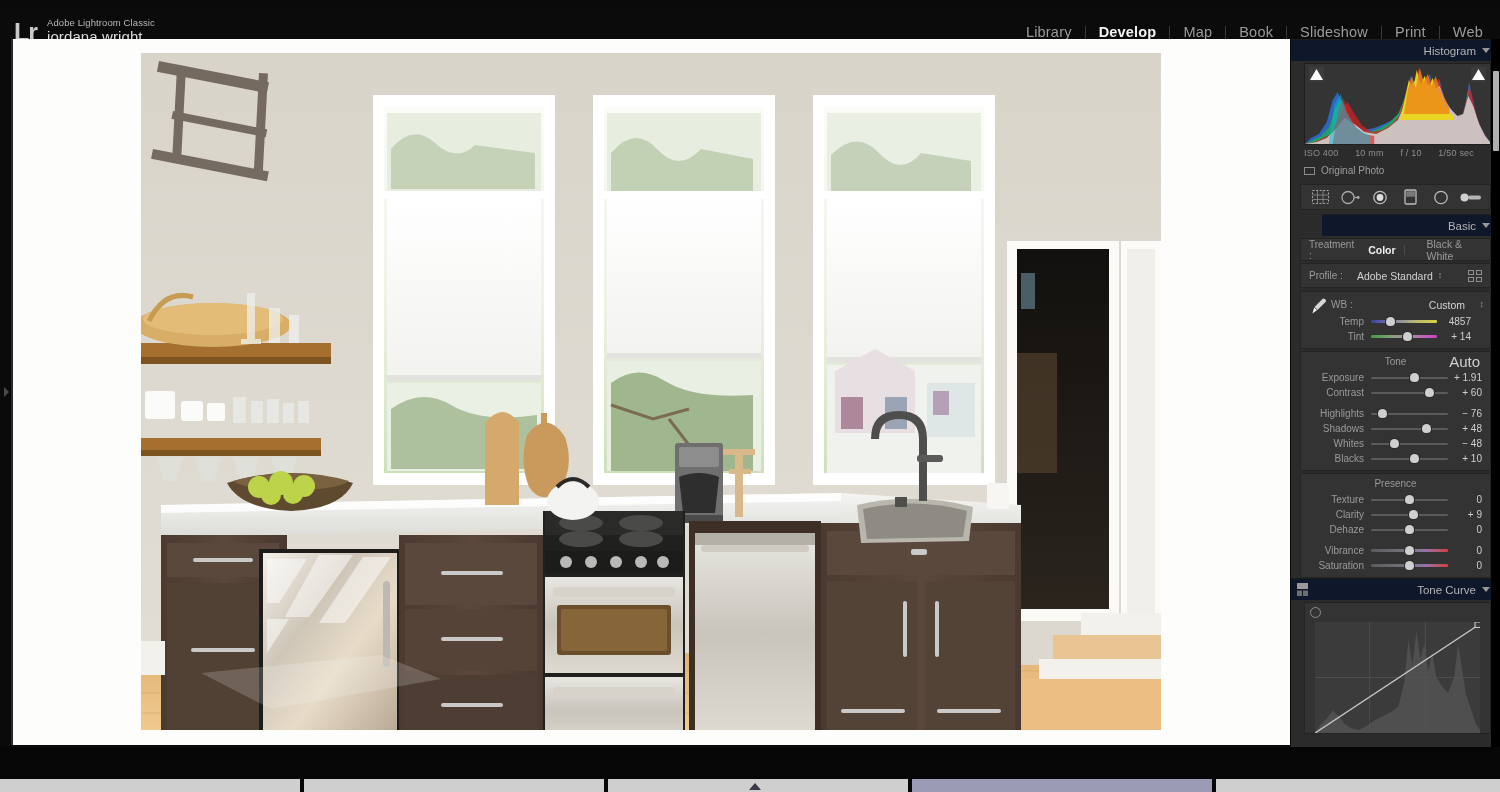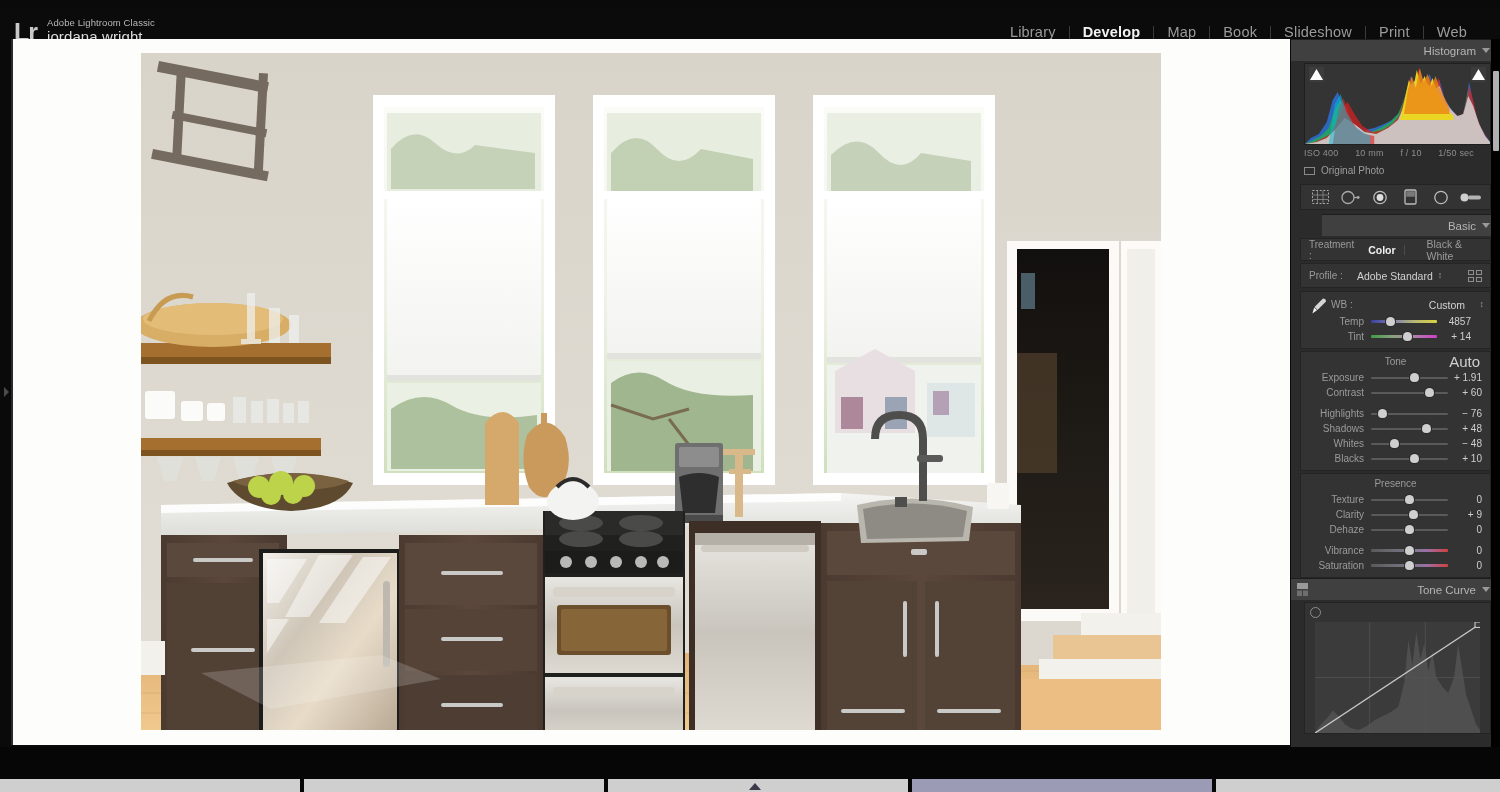--- a/index.html
+++ b/index.html
@@ -16,21 +16,21 @@
     position: absolute; left:0; top:0; width:1500px; height:46px;
     background:#0b0b0b; display:flex; align-items:center;margin-top:9px;
   }
   .lr-logo {
     font-family:"Liberation Sans", sans-serif; font-size:25px; font-weight:700;
     color:#c9c9c9; letter-spacing:-1px; margin-left:14px; line-height:1;
   }
   .brandblock { margin-left:10px; line-height:1.12; }
   .brand-sup { font-size:9.5px; color:#b9b9b9; letter-spacing:.1px; }
   .brand-name { font-size:15px; color:#dcdcdc; letter-spacing:.1px; }
-  .modules { margin-left:auto; display:flex; align-items:flex-end; padding-right:20px; }
+  .modules { margin-left:auto; display:flex; align-items:flex-end; padding-right:4px; }
   .module { font-size:14.5px; color:#9b9b9b; padding:0 13px; cursor:default; letter-spacing:.2px; }
   .module.active { color:#f2f2f2; font-weight:700; }
   .module-sep { width:1px; height:14px; background:#3a3a3a; }
 
   
   .content { position:absolute; left:0; top:39px; width:1500px; height:753px; }
 
   
   .leftedge {
     position:absolute; left:0; top:0; width:12px; height:706px; background:#0a0a0a;
@@ -69,21 +69,21 @@
   
   .rightpanel {
     position:absolute; left:1291px; top:0; width:209px; height:753px;
     background:#2b2b2b; color:#aeaeae; font-size:10.5px; overflow:hidden;
   }
   .scrolltrack { position:absolute; right:0; top:0; width:9px; height:745px; background:#000; }
   .scrollthumb { position:absolute; right:1.5px; top:32px; width:6px; height:80px; background:#b0b0b0; border-radius:1px; }
 
   .panelheader {
     height:22px; display:flex; align-items:center; justify-content:flex-end;
-    padding-right:24px; font-size:11.5px; color:#b4b4b4; background:#404040;
+    padding-right:24px; font-size:11.5px; color:#b4b4b4; background:#0f172a;
     border-top:1px solid #1d1d1d; position:relative;
   }
   .panelheader .tri {
     position:absolute; right:10px; top:8px;
     width:0;height:0;border-left:4.5px solid transparent;border-right:4.5px solid transparent;
     border-top:5px solid #9a9a9a;
   }
   .hdr-icon { position:absolute; left:6px; top:4px; width:11px; height:13px; }
 
   

